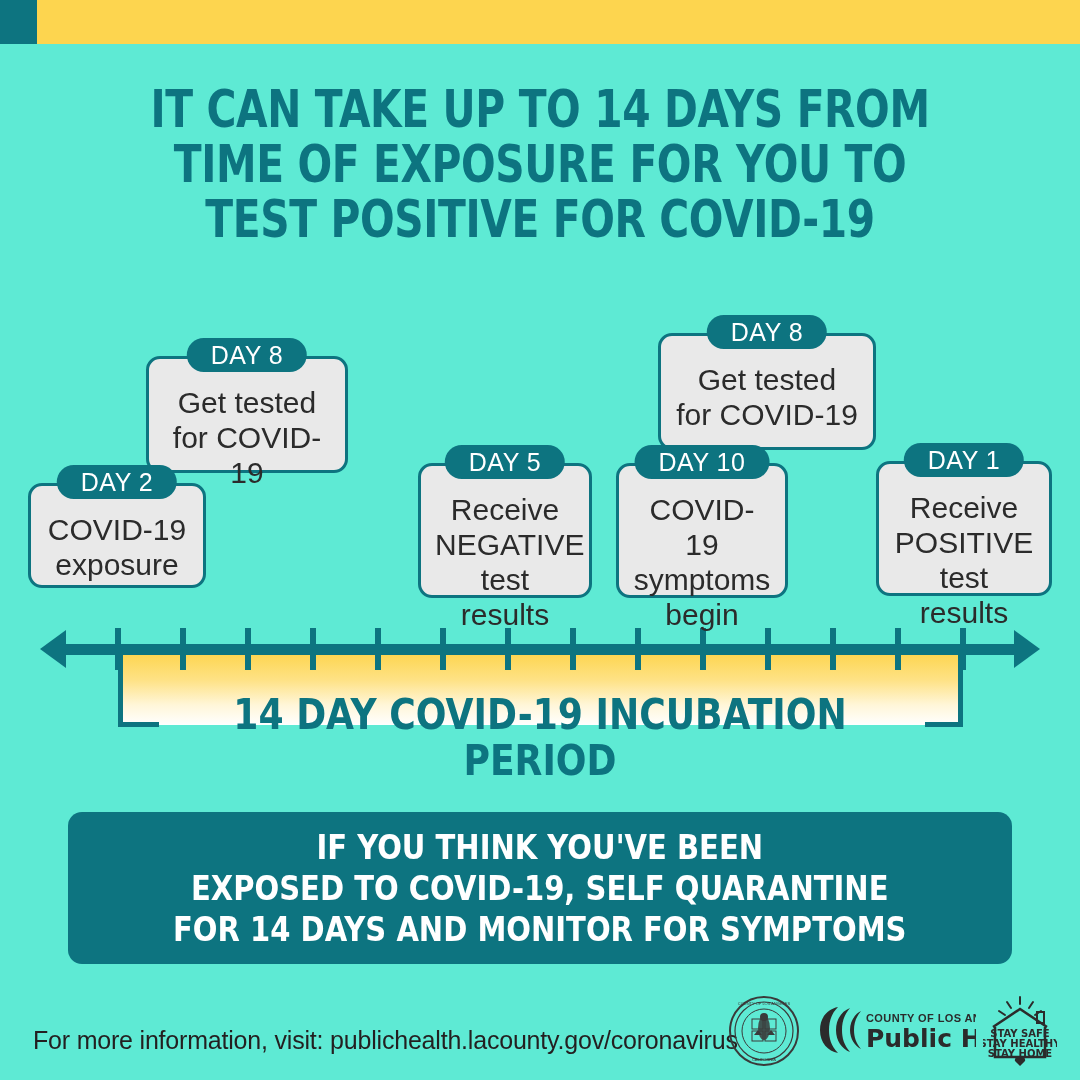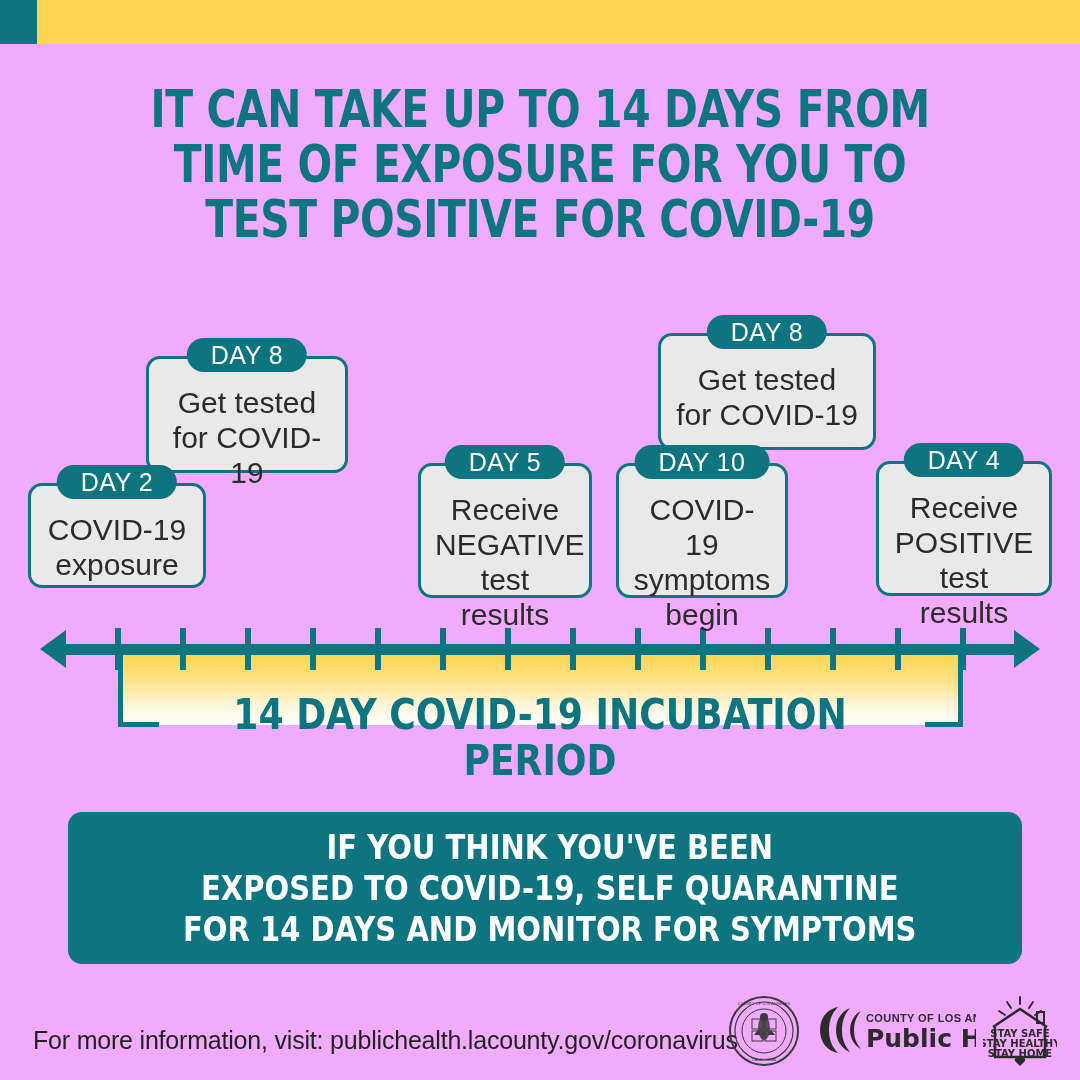--- a/index.html
+++ b/index.html
@@ -8,21 +8,21 @@
     padding: 0;
     background: #ffffff;
   }
   body {
     font-family: "Liberation Sans", sans-serif;
   }
   #page {
     position: relative;
     width: 1080px;
     height: 1080px;
-    background: #f0abfc;
+    background: #5eead4;
     overflow: hidden;
   }
 
   
   #topbar {
     position: absolute;
     left: 0; top: 0;
     width: 1080px; height: 44px;
   }
   #topbar-teal {
@@ -194,21 +194,20 @@
   
   #message-box {
     position: absolute;
     left: 68px; top: 812px;
     width: 944px; height: 152px;
     background: #0d7480;
     border-radius: 14px;
     display: flex;
     align-items: center;
     justify-content: center;
-    padding-left: 10px;
   }
   #message-text {
     color: #ffffff;
     font-family: "DejaVu Sans", sans-serif;
     font-weight: bold;
     font-size: 33px;
     line-height: 41px;
     text-align: center;
     letter-spacing: 0px;
     transform: scaleX(0.88);
@@ -323,21 +322,21 @@
 for COVID-19</div>
           <div class="callout-badge">DAY 8</div>
         </div>
         <div class="callout" style="left: 876px; top: 143px; width: 176px;">
           <svg class="pointer" width="176" height="-234" viewBox="0 0 176 -234" style="left: 0px; top: 286px;">
             <polygon points="65,2 109,2 90,-238 84,-238"></polygon>
           </svg>
           <div class="callout-body" style="width: 176px; height: 135px;">Receive
 POSITIVE
 test results</div>
-          <div class="callout-badge">DAY 4</div>
+          <div class="callout-badge">DAY 1</div>
         </div>
       </div>
   </div>
 
   <div id="message-box">
     <div id="message-text">IF YOU THINK YOU'VE BEEN
 EXPOSED TO COVID-19, SELF QUARANTINE
 FOR 14 DAYS AND MONITOR FOR SYMPTOMS</div>
   </div>
 

